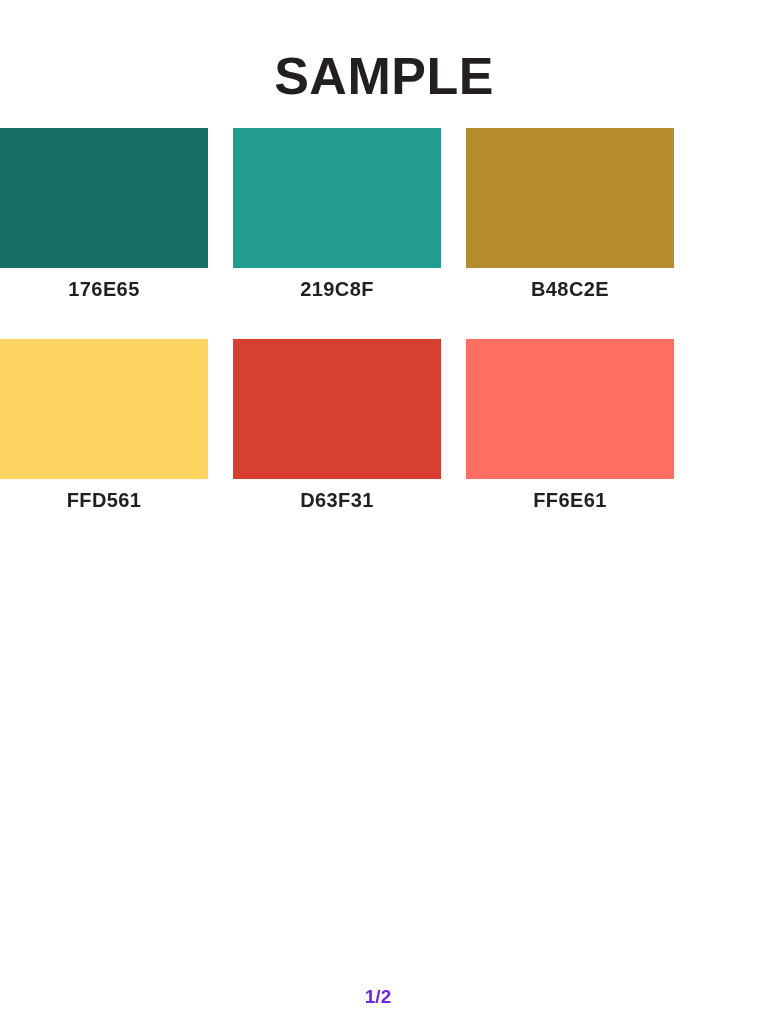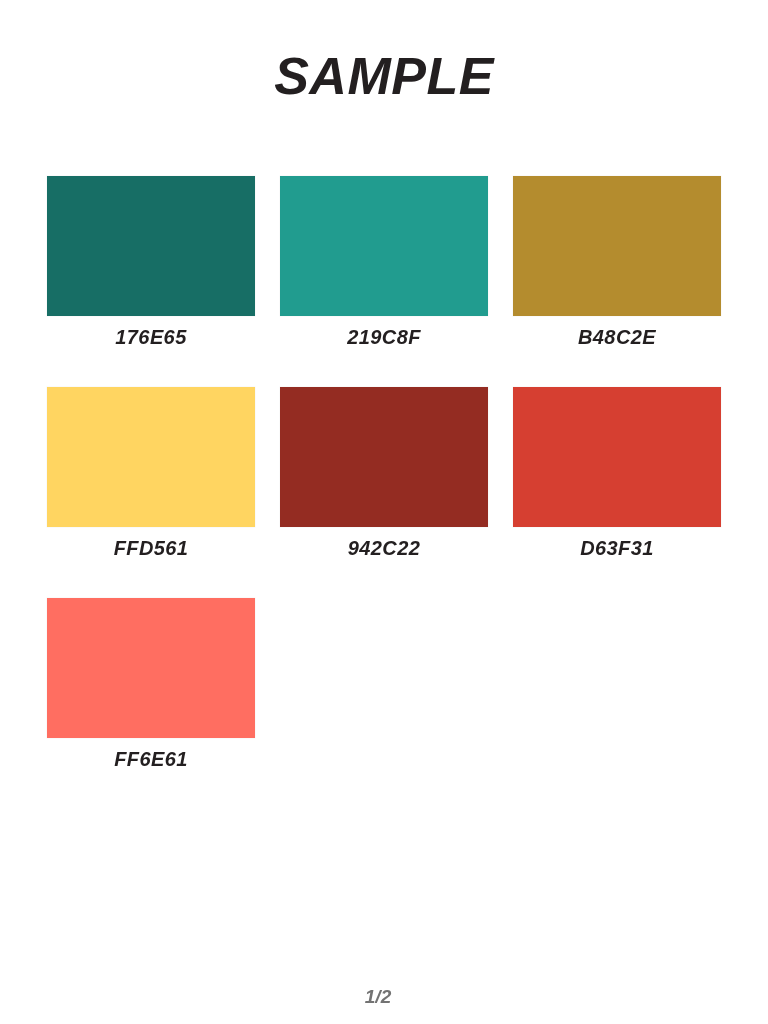--- a/index.html
+++ b/index.html
@@ -15,40 +15,38 @@
     position: relative;
   }
 
   .page {
     width: 768px;
     height: 1024px;
     position: relative;
     box-sizing: border-box;
     display: flex;
     flex-direction: column;
-    align-items: center;
-    font-style: italic;
   }
 
   .page-title {
     font-size: 52px;
     font-weight: bold;
     color: #231f20;
     letter-spacing: 0.5px;
     text-align: center;
     margin: 0;
     padding-top: 48px;
     line-height: 1.1;
     height: 62px;
     box-sizing: content-box;
   }
 
   .swatch-grid {
     width: 674px;
-    margin-top: 66px;
+    margin-top: 18px;
     display: grid;
     grid-template-columns: repeat(3, 208px);
     grid-template-rows: repeat(4, 172px);
     column-gap: 25px;
     row-gap: 39px;
     justify-content: space-between;
   }
 
   .swatch-cell {
     display: flex;
@@ -75,21 +73,21 @@
   }
 
   .page-indicator {
     position: absolute;
     left: 0;
     right: 12px;
     bottom: 18px;
     text-align: center;
     font-size: 19px;
     font-weight: bold;
-    color: #737373;
+    color: #6d28d9;
     line-height: 1;
   }
 </style>
 </head>
 <body style="background-color: rgb(255, 255, 255);">
 
 <div class="page">
 
   <h1 class="page-title">SAMPLE</h1>
 
@@ -104,24 +102,20 @@
       </div>
       <div class="swatch-cell">
         <div class="swatch-chip" style="background-color: rgb(180, 140, 46);"></div>
         <div class="swatch-label">B48C2E</div>
       </div>
       <div class="swatch-cell">
         <div class="swatch-chip" style="background-color: rgb(255, 213, 97);"></div>
         <div class="swatch-label">FFD561</div>
       </div>
       <div class="swatch-cell">
-        <div class="swatch-chip" style="background-color: rgb(148, 44, 34);"></div>
-        <div class="swatch-label">942C22</div>
-      </div>
-      <div class="swatch-cell">
         <div class="swatch-chip" style="background-color: rgb(214, 63, 49);"></div>
         <div class="swatch-label">D63F31</div>
       </div>
       <div class="swatch-cell">
         <div class="swatch-chip" style="background-color: rgb(255, 110, 97);"></div>
         <div class="swatch-label">FF6E61</div>
       </div>
     </div>
 
   <div class="page-indicator">1/2</div>

